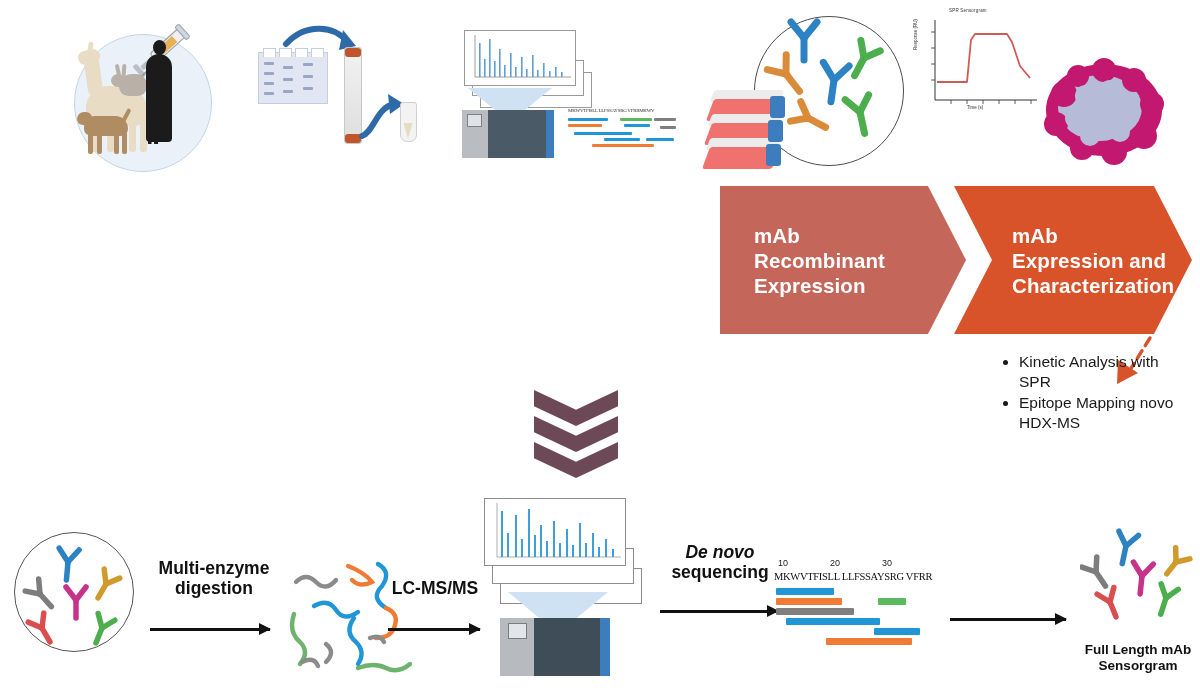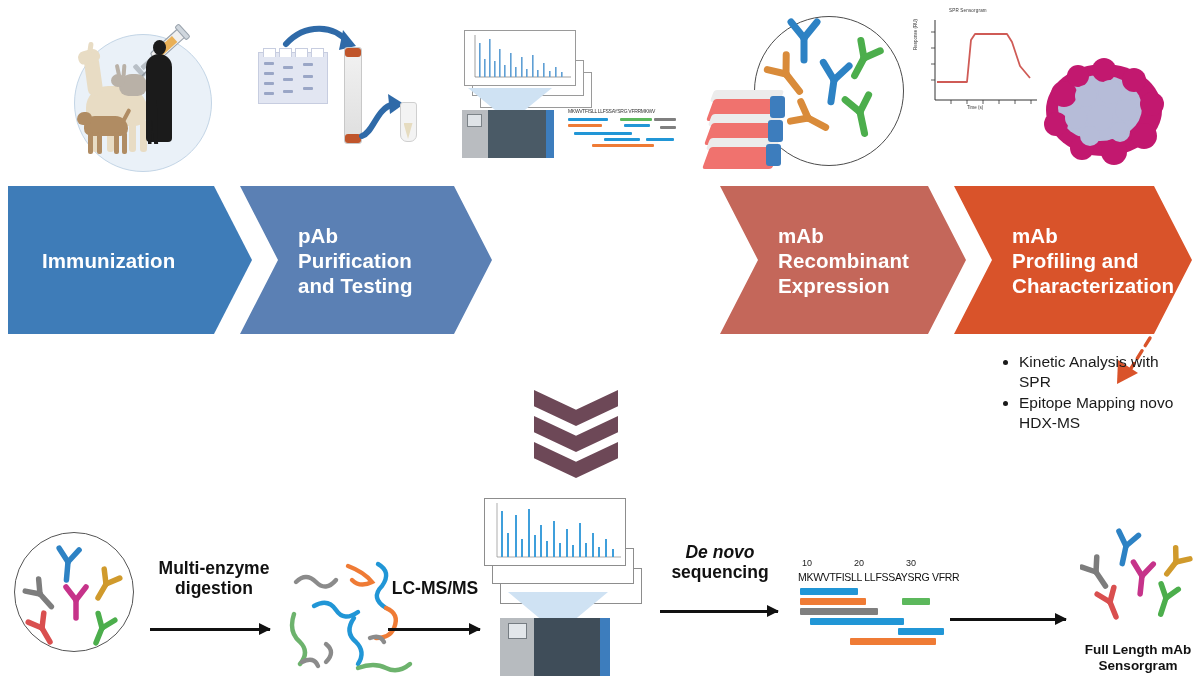--- a/index.html
+++ b/index.html
@@ -262,21 +262,21 @@
   .ms2-screen { position: absolute; left: 8px; top: 5px; width: 17px; height: 14px; background: #e2e6ea; border: 1px solid #757c82; }
   .ms2-right { position: absolute; right: 0; top: 0; width: 10px; height: 58px; background: #3d7dbd; }
   .ms2-beam {
     position: absolute; left: 30px; top: 102px; width: 100px; height: 30px;
     background: #cfe2f3; clip-path: polygon(0 0,100% 0,64% 100%,36% 100%);
   }
 
   .ruler-num { position: absolute; font-size: 9px; color: #222; }
   .seq-text {
     position: absolute; font-size: 10.5px; color: #111;
-    font-family: Liberation Sans, sans-serif; letter-spacing: -0.3px; white-space: nowrap;
+    font-family: Liberation Serif, serif; letter-spacing: -0.3px; white-space: nowrap;
   }
   .seq-bar { position: absolute; height: 7px; border-radius: 1px; }
 
   .caption {
     position: absolute; text-align: center; font-size: 13.5px;
     font-weight: 700; line-height: 16px; color: #111;
   }
 </style>
 </head>
 <body>
@@ -491,45 +491,35 @@
         <circle cx="38" cy="66" r="11" fill="#b6bcd8"></circle>
         <circle cx="52" cy="84" r="10" fill="#b6bcd8"></circle>
         <circle cx="82" cy="80" r="10" fill="#b6bcd8"></circle>
       </g>
     </svg>
   </div>
 </div>
 
 <div class="abs" id="chevron-banner">
 
-  <div class="chev" style="left:0px;width:244px;background:#3e7cb8">
-    <div class="chev-label">Immunization</div>
-  </div>
-
-  <div class="chev" style="left:232px;width:252px;background:#5b80b4">
-    <div class="chev-label">
-      <span>pAb</span><br>
-      <span>Purification</span><br>
-      <span>and Testing</span>
-    </div>
-  </div>
+
 
 
   <div class="chev" style="left:712px;width:246px;background:#c4675a">
     <div class="chev-label">
       <span>mAb</span><br>
       <span>Recombinant</span><br>
       <span>Expression</span>
     </div>
   </div>
 
   <div class="chev" style="left:946px;width:238px;background:#d9532a">
     <div class="chev-label">
       <span>mAb</span><br>
-      <span>Profiling and</span><br>
+      <span>Expression and</span><br>
       <span>Characterization</span>
     </div>
   </div>
 </div>
 
 <svg class="abs" style="left:1120px;top:330px;width:120px;height:80px;overflow:visible">
   <path d="M30 8 L 10 40" stroke="#d9532a" stroke-width="3.4" fill="none" stroke-dasharray="9 6" stroke-linecap="round"></path>
   <polygon points="-2,30 18,43 -3,54" fill="#d9532a"></polygon>
 </svg>
 
@@ -648,21 +638,21 @@
       <div class="ms2-right"></div>
     </div>
   </div>
 
   <div class="step-label" style="left:650px;top:42px;width:140px">
     <span class="ital">De novo</span><br>
     <span>sequencing</span>
   </div>
   <div class="arrow-line" style="left:660px;top:110px;width:118px"></div>
 
-  <div style="position:absolute;left:798px;top:58px;width:150px;height:90px">
+  <div style="position:absolute;left:774px;top:58px;width:150px;height:90px">
     <div class="ruler-num" style="left:4px;top:0">10</div>
     <div class="ruler-num" style="left:56px;top:0">20</div>
     <div class="ruler-num" style="left:108px;top:0">30</div>
     <div class="seq-text" style="left:0;top:13px">MKWVTFISLL LLFSSAYSRG VFRR</div>
     <div class="seq-bar" style="left:2px;top:30px;width:58px;background:#2196d6"></div>
     <div class="seq-bar" style="left:2px;top:40px;width:66px;background:#ef7b35"></div>
     <div class="seq-bar" style="left:104px;top:40px;width:28px;background:#5cb85c"></div>
     <div class="seq-bar" style="left:2px;top:50px;width:78px;background:#7f7f7f"></div>
     <div class="seq-bar" style="left:12px;top:60px;width:94px;background:#2196d6"></div>
     <div class="seq-bar" style="left:100px;top:70px;width:46px;background:#2196d6"></div>

